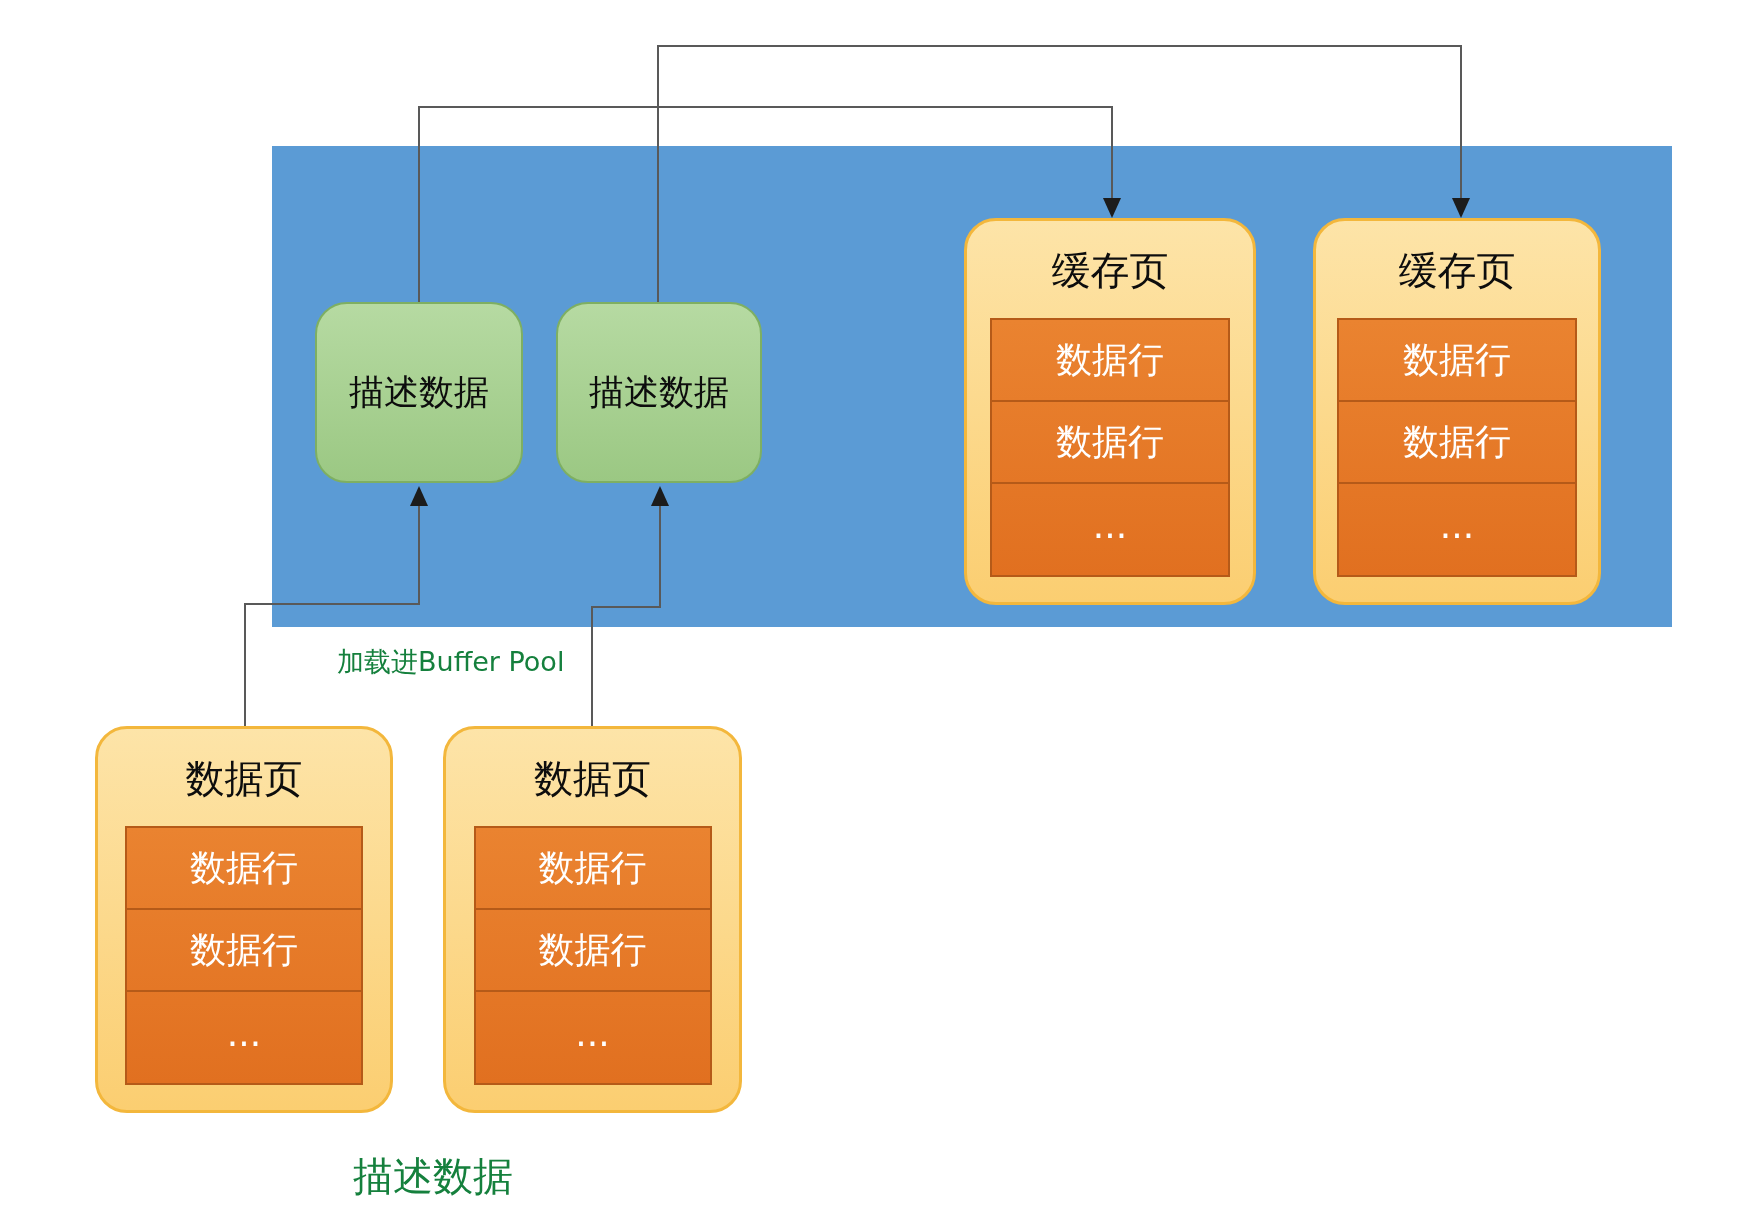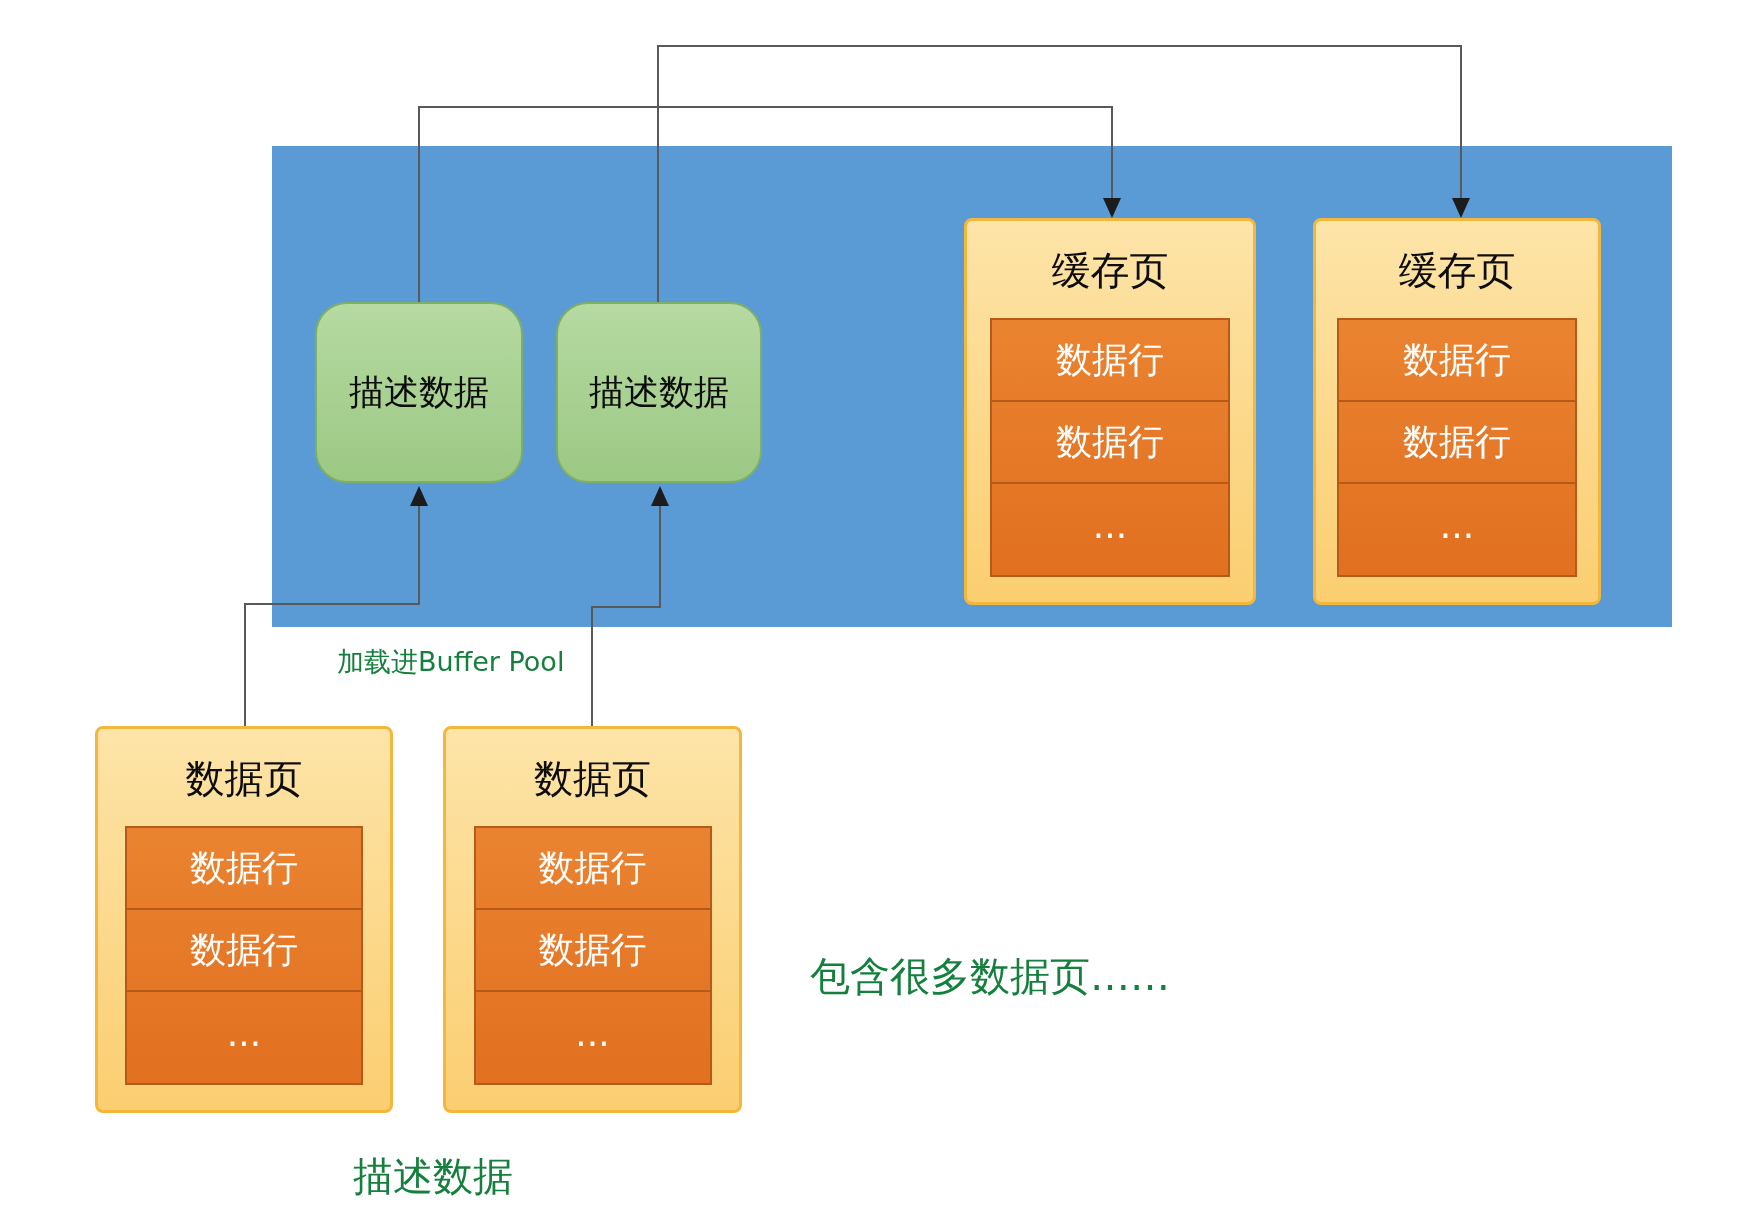--- a/index.html
+++ b/index.html
@@ -31,21 +31,21 @@
     background:linear-gradient(180deg,#B6DAA2 0%,#9BC883 100%);
     border:2px solid #7EAF62;
     box-sizing:border-box;
     display:flex;align-items:center;justify-content:center;
     font-size:35px;color:#0d0d0d;white-space:nowrap;
   }
 
   
   .page-box{
     width:292px;height:387px;
-    border-radius:8px;
+    border-radius:32px;
     background:linear-gradient(180deg,#FDE4A8 0%,#FBCE71 100%);
     border:3px solid #F3B73C;
     box-sizing:border-box;
   }
   .page-title{
     position:absolute;left:0;top:28px;width:100%;
     text-align:center;
     font-size:39px;line-height:44px;color:#0d0d0d;white-space:nowrap;
   }
   .row-stack{
@@ -117,21 +117,20 @@
   <div class="abs page-box" style="left:443px;top:726px;width:299px;">
     <div class="page-title">数据页</div>
     <div class="row-stack" style="width:234px;">
       <div class="row">数据行</div>
       <div class="row">数据行</div>
       <div class="row">...</div>
     </div>
   </div>
 
   <div class="abs label label-load">加载进Buffer Pool</div>
-  <div class="abs label label-many">包含很多数据页……</div>
   <div class="abs label label-disk">描述数据</div>
 
   <svg class="abs wires" viewBox="0 0 1751 1226" xmlns="http://www.w3.org/2000/svg">
 
     <path d="M419,302 L419,107 L1112,107 L1112,200" fill="none" stroke="#595959" stroke-width="2"></path>
     <polygon points="1112,218 1103,198 1121,198" fill="#1c1c1c"></polygon>
 
     <path d="M658,302 L658,46 L1461,46 L1461,200" fill="none" stroke="#595959" stroke-width="2"></path>
     <polygon points="1461,218 1452,198 1470,198" fill="#1c1c1c"></polygon>
 

